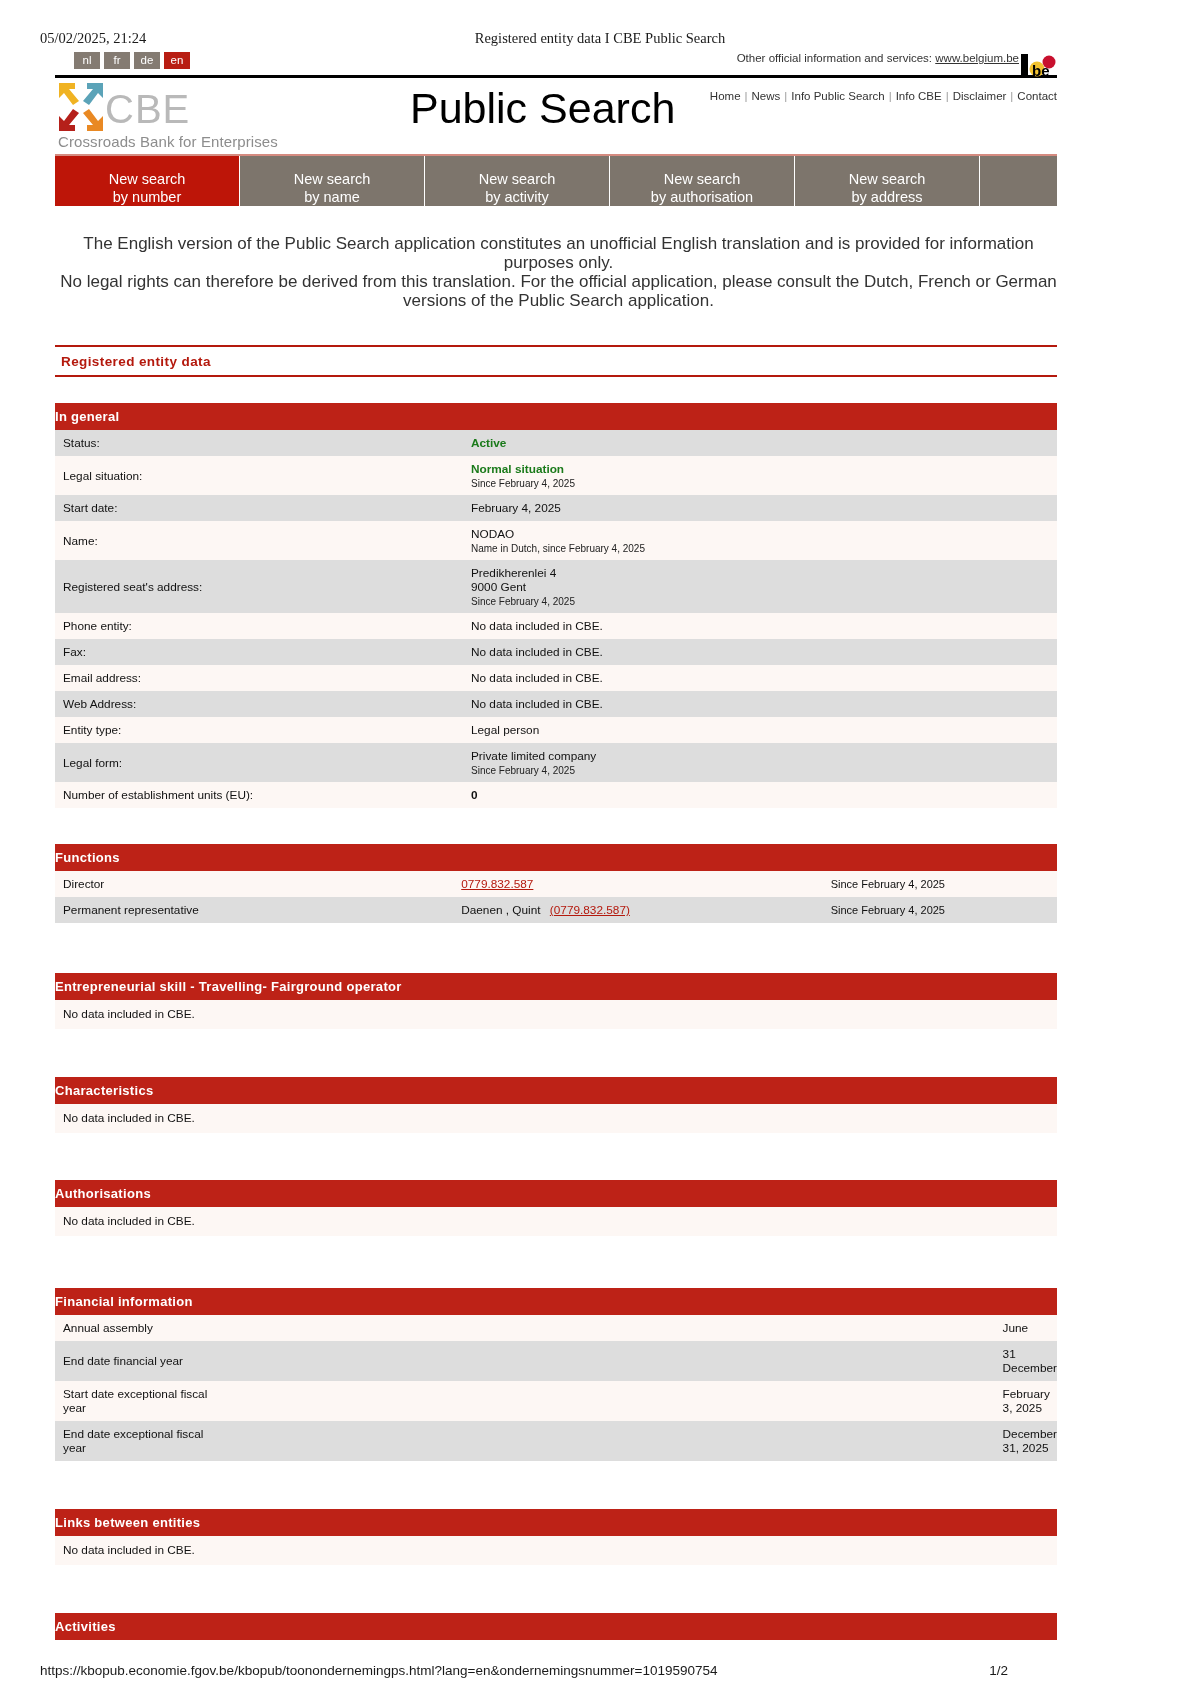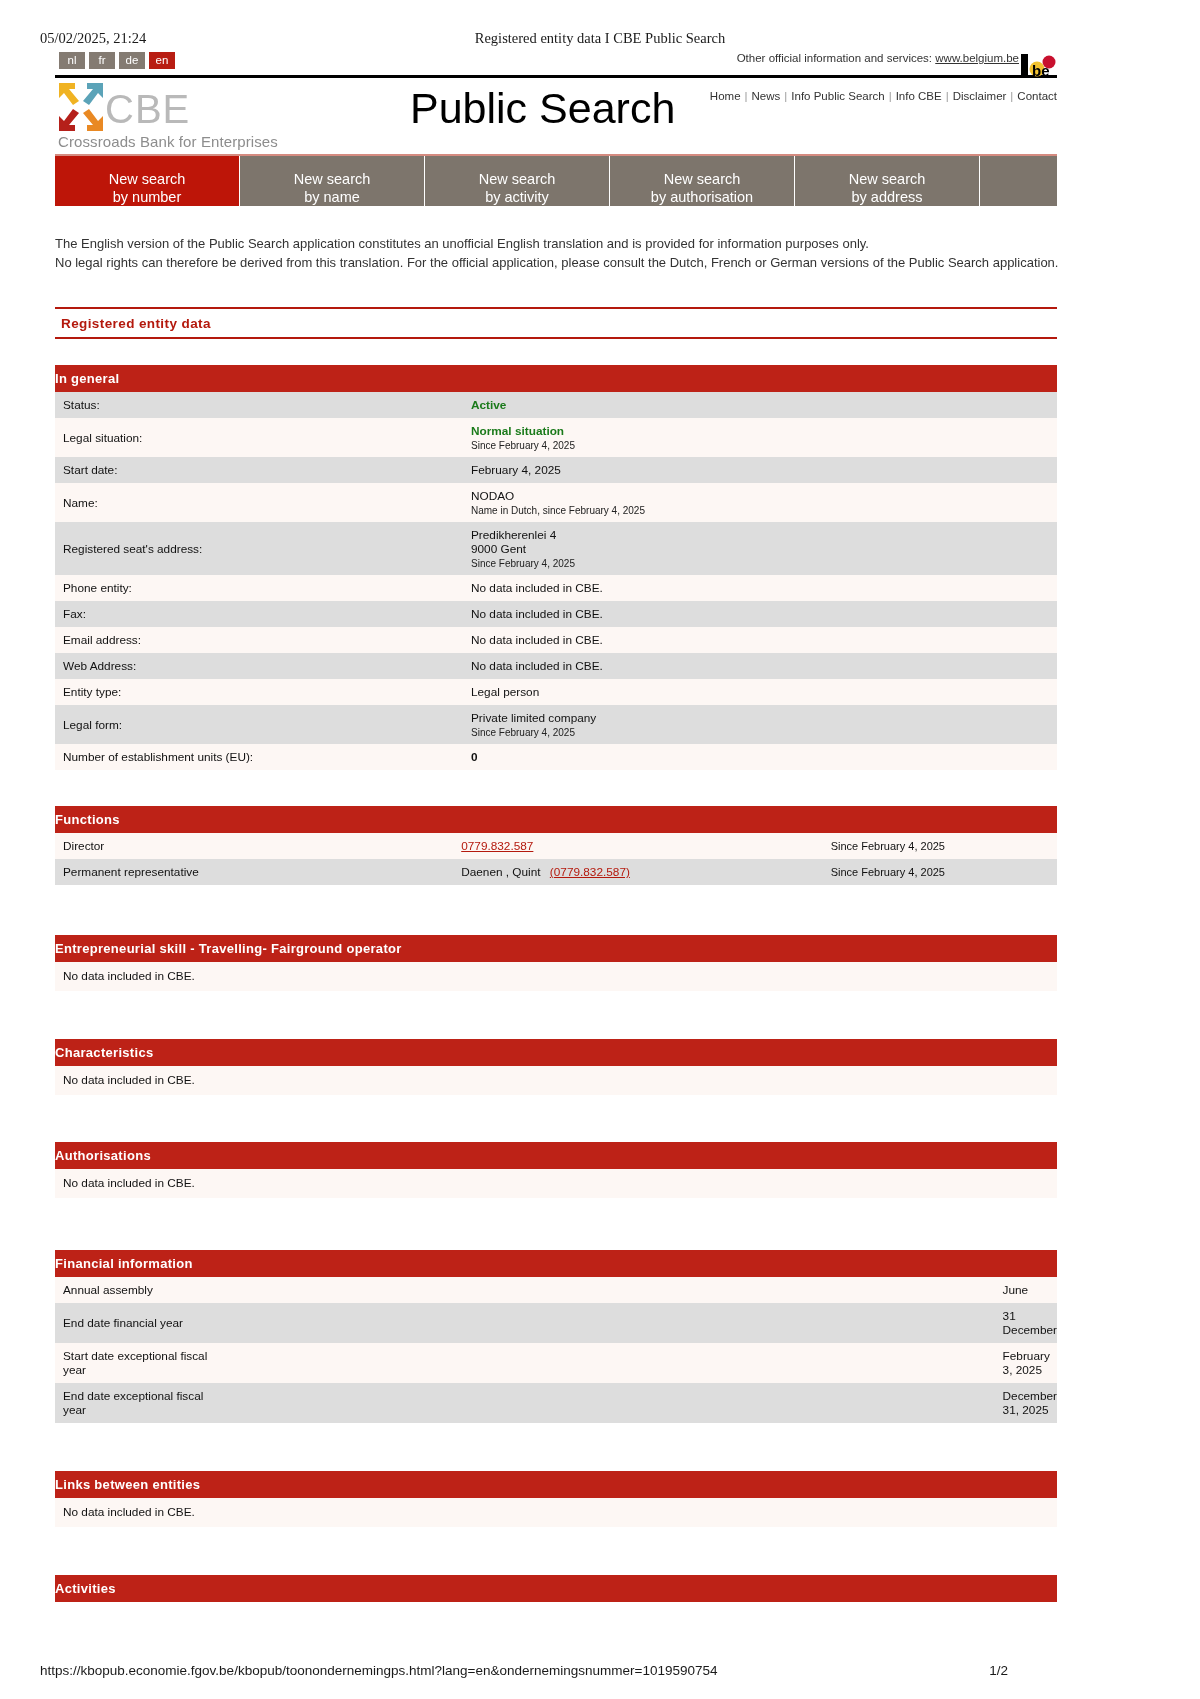--- a/index.html
+++ b/index.html
@@ -47,21 +47,21 @@
   .page {
     position: absolute;
     top: 52px;
     left: 52px;
     width: 1010px;
   }
 
   
   .lang-bar {
     height: 18px;
-    margin-left: 7px;
+    margin-left: 22px;
     margin-bottom: 5px;
     display: flex;
     gap: 4px;
   }
   .lang-btn {
     width: 26px;
     height: 17px;
     line-height: 17px;
     text-align: center;
     font-size: 11.5px;
@@ -174,23 +174,24 @@
     border-right: 1px solid #ffffff;
     line-height: 18px;
   }
   .tab.active { background: #bd1508; }
   .tab-rest { flex: 1 1 auto; background: #7d756c; }
 
   
   .notice {
     margin-top: 28px;
     margin-left: 3px;
-    font-size: 13px;
+    font-size: 17px;
     color: #333;
     line-height: 19px;
+    text-align: center;
   }
 
   
   .page-heading-wrap {
     margin-top: 35px;
     margin-left: 3px;
     width: 1002px;
     border-top: 2px solid #b4190d;
     border-bottom: 2px solid #b4190d;
     padding: 7px 0 6px 6px;

